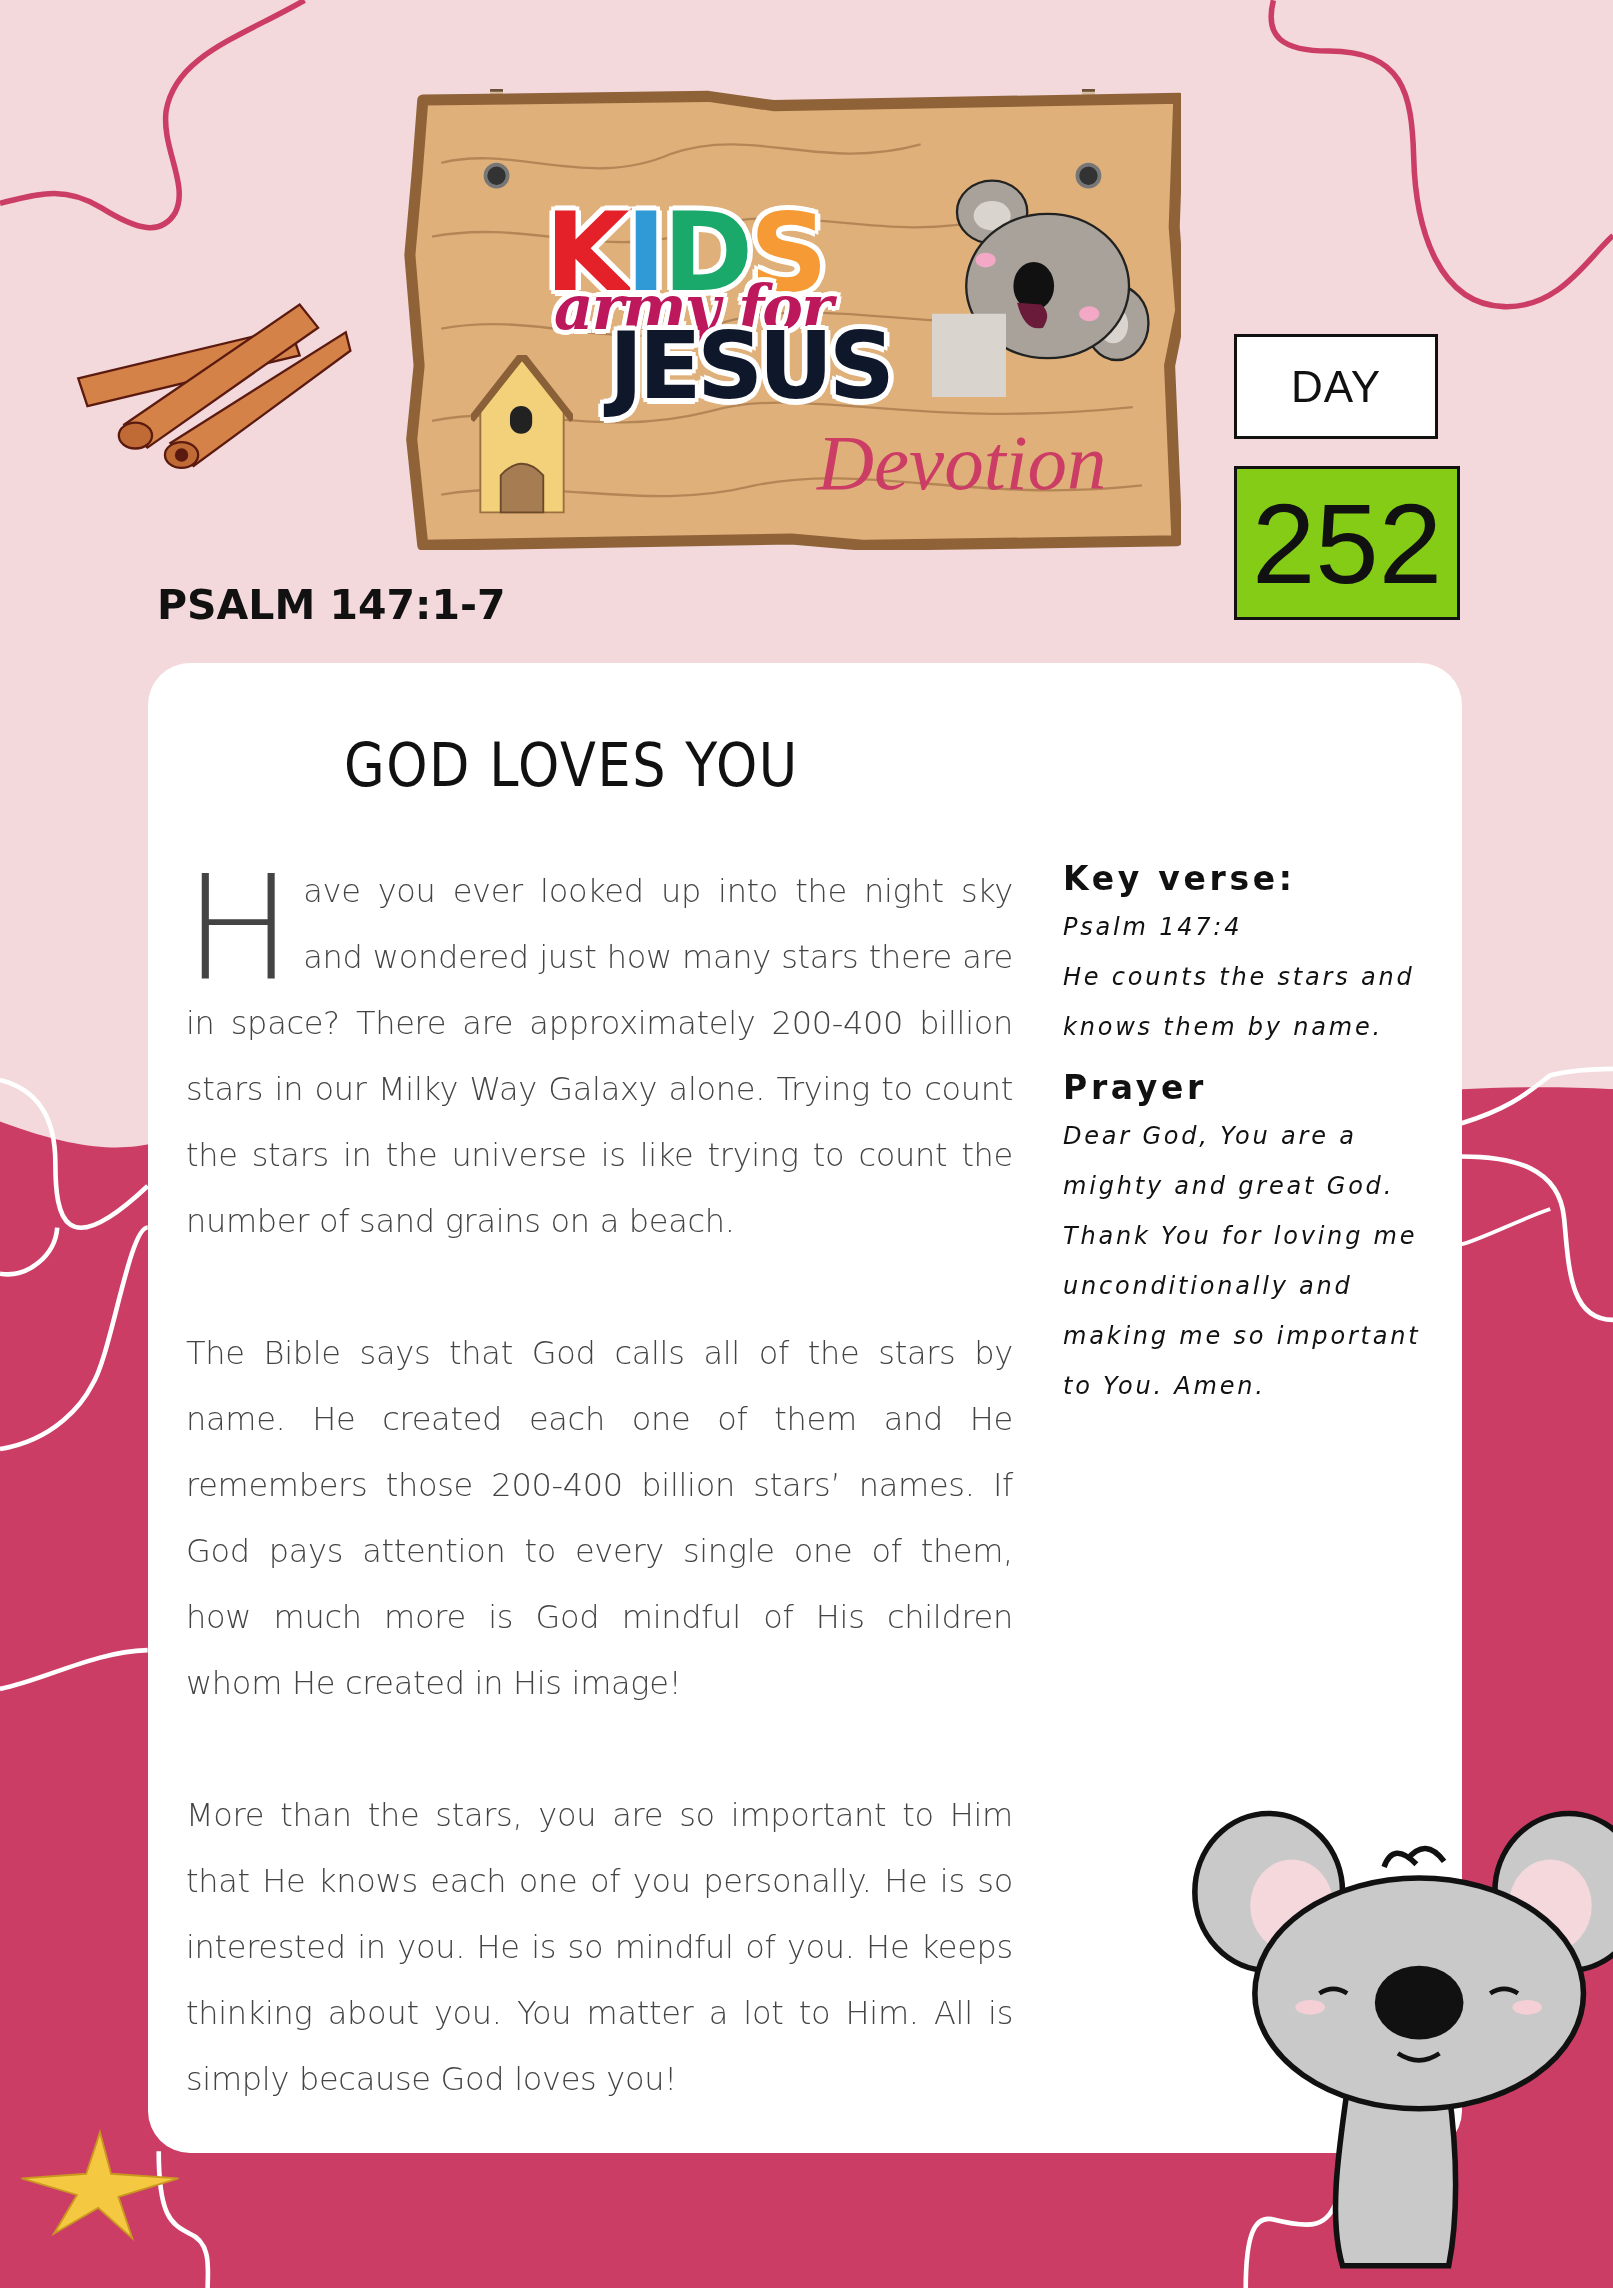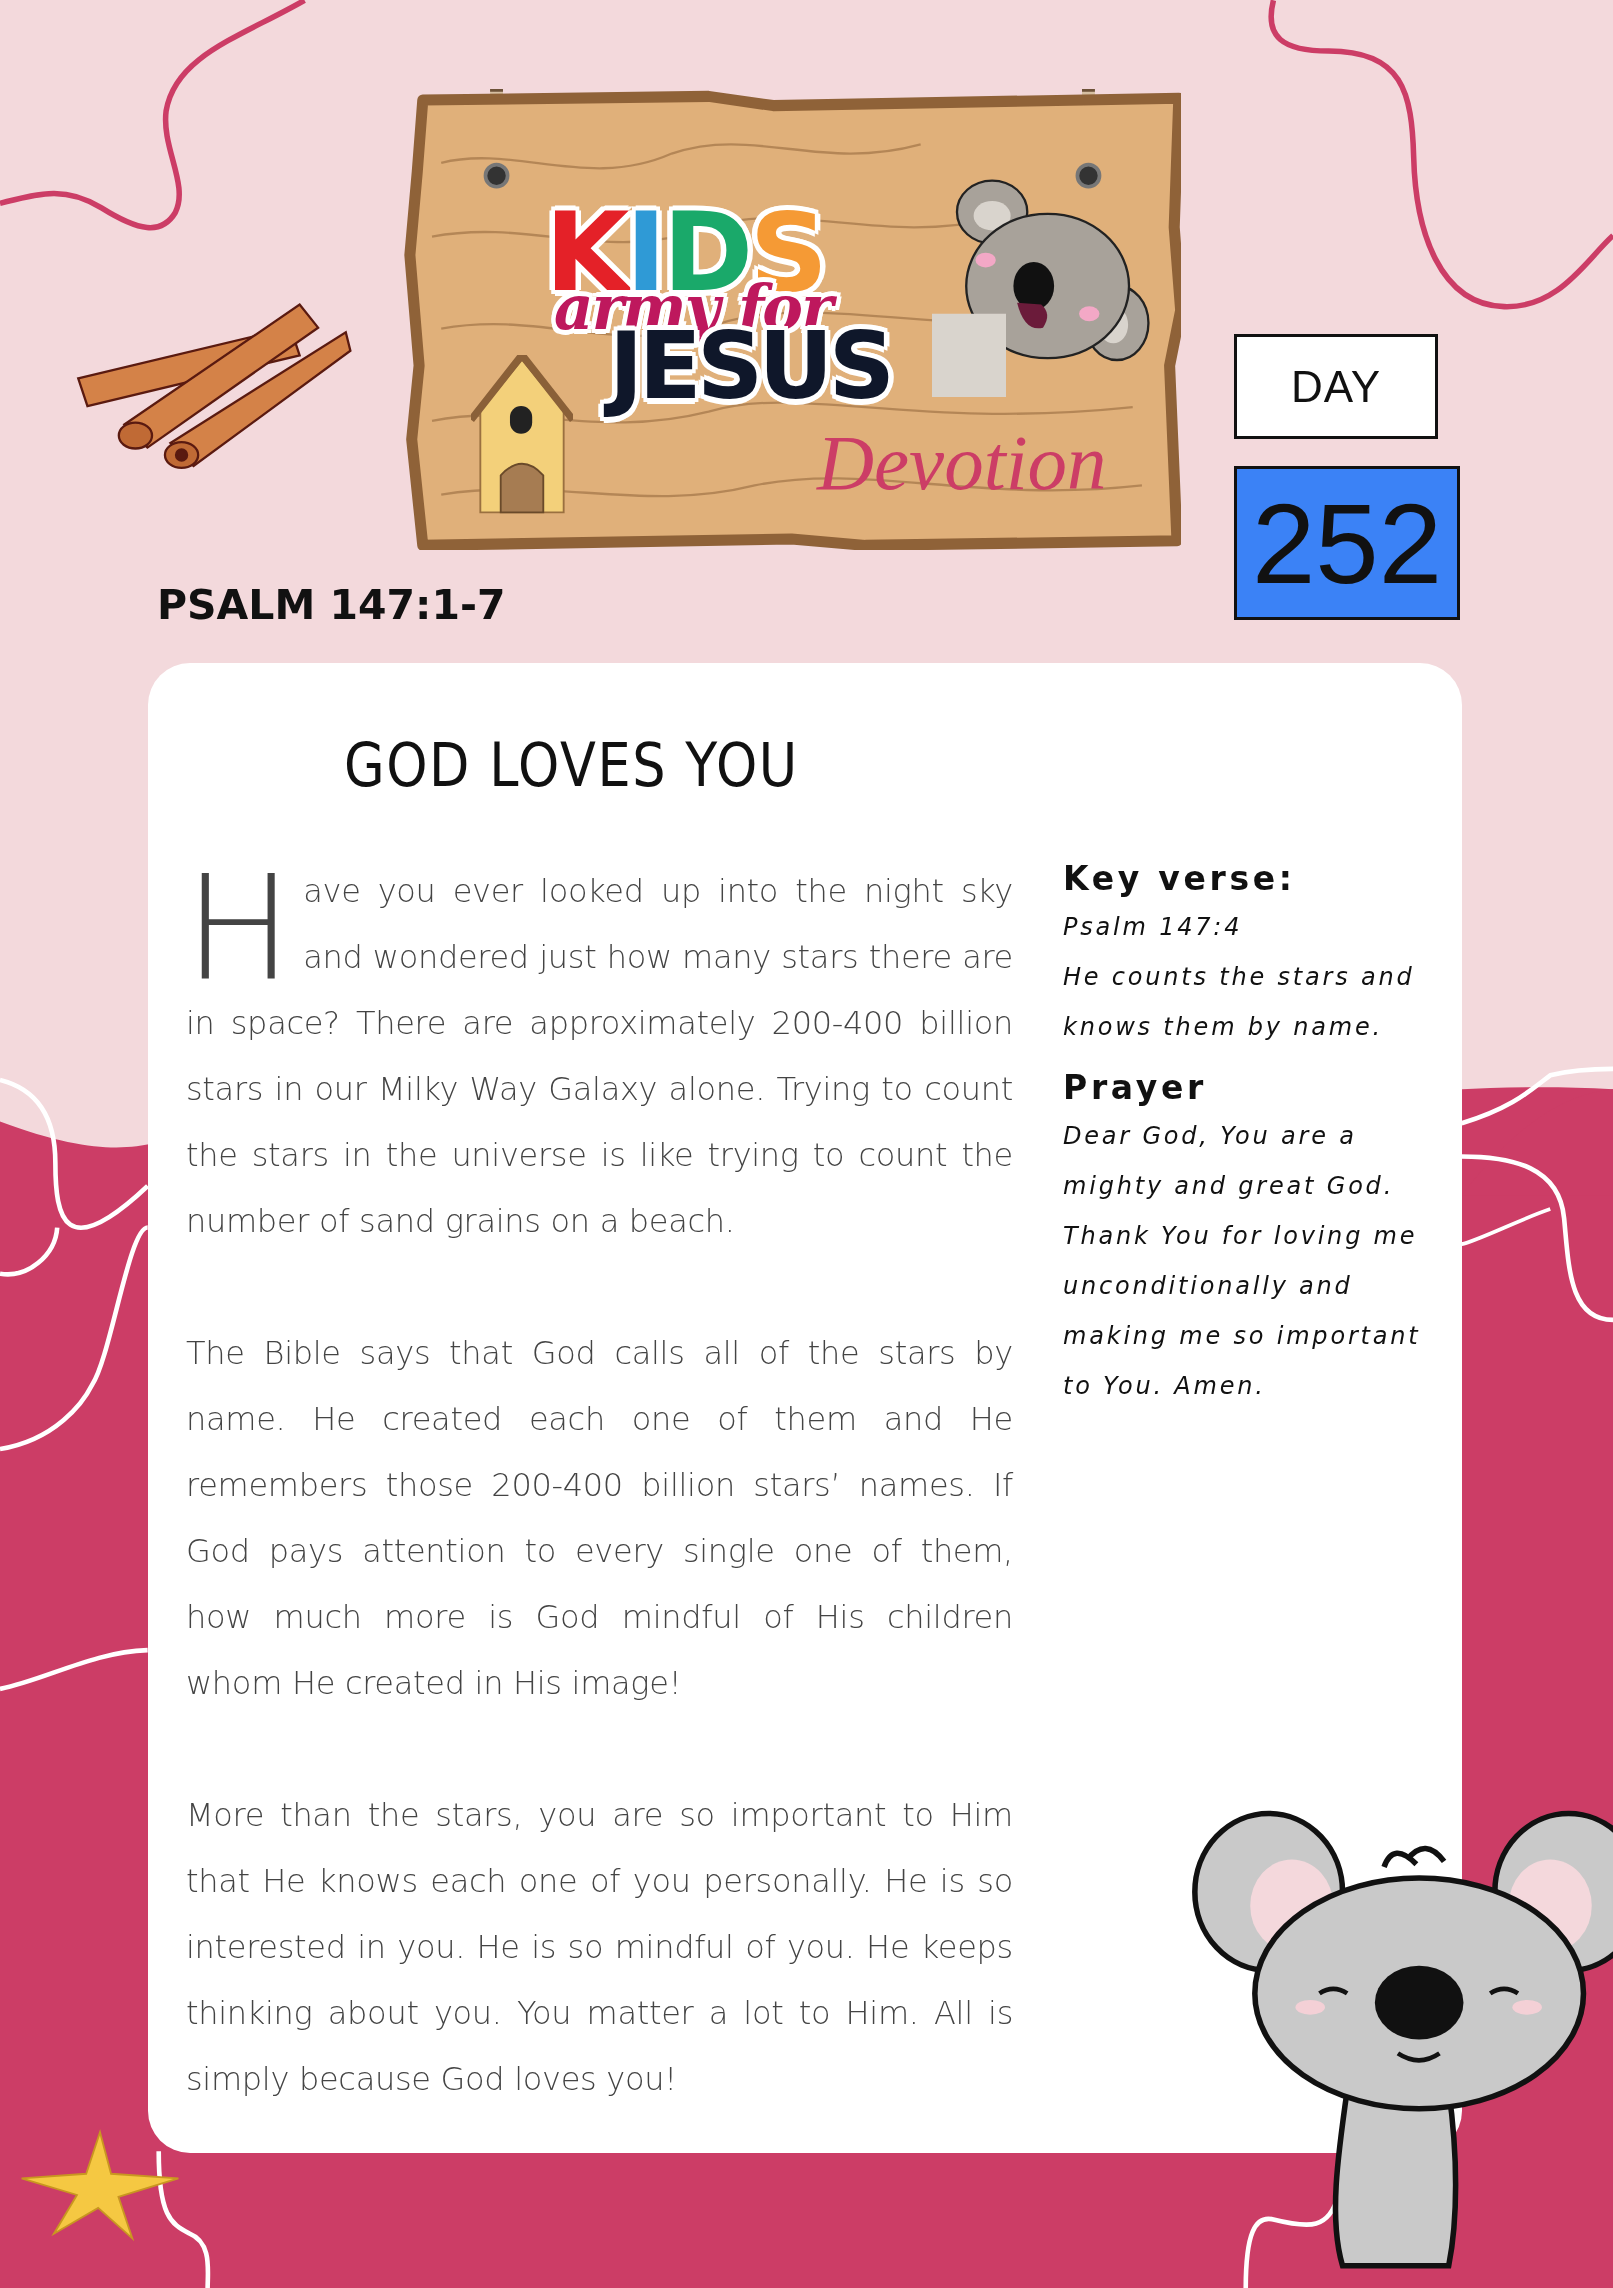--- a/index.html
+++ b/index.html
@@ -11,21 +11,21 @@
   
   .sign { position: absolute; left: 404px; top: 89px; width: 777px; height: 461px; }
   .logo-kids { position: absolute; left: 545px; top: 198px; font-family: "DejaVu Sans", sans-serif; font-weight: bold; font-size: 109px; letter-spacing: -3.7px; line-height: 1; text-align: right; }
   .logo-kids span { -webkit-text-stroke: 0; text-shadow: 0 0 0 #fff, 3.7px 3.7px 0 #fff, -3.7px -3.7px 0 #fff, 3.7px -3.7px 0 #fff, -3.7px 3.7px 0 #fff, 0 5.5px 0 #fff, 5.5px 0 0 #fff, -5.5px 0 0 #fff, 0 -5.5px 0 #fff; }
   .logo-army { position: absolute; left: 554px; top: 277px; font-family: "DejaVu Serif", serif; font-style: italic; font-weight: bold; font-size: 61px; color: #be185d; letter-spacing: -1.8px; line-height: 1; text-shadow: 3.7px 3.7px 0 #fff, -3.7px -3.7px 0 #fff, 3.7px -3.7px 0 #fff, -3.7px 3.7px 0 #fff, 0 4.6px 0 #fff, 4.6px 0 0 #fff, -4.6px 0 0 #fff, 0 -4.6px 0 #fff; }
   .logo-jesus { position: absolute; left: 609px; top: 321px; font-family: "DejaVu Sans", sans-serif; font-weight: bold; font-size: 92px; color: #0f172a; letter-spacing: -4.6px; line-height: 1; text-shadow: 3.7px 3.7px 0 #fff, -3.7px -3.7px 0 #fff, 3.7px -3.7px 0 #fff, -3.7px 3.7px 0 #fff, 0 5.5px 0 #fff, 5.5px 0 0 #fff, -5.5px 0 0 #fff, 0 -5.5px 0 #fff; }
   .logo-devotion { position: absolute; left: 817px; top: 423px; font-family: Liberation Serif, serif; font-style: italic; font-size: 79px; color: #cc3d66; line-height: 1; }
 
   
   .day-box { position: absolute; left: 1234px; top: 334px; width: 204px; height: 105px; background: #fff; border: 3.7px solid #111; display: flex; align-items: center; justify-content: center; font-family: "Liberation Sans", sans-serif; font-size: 44px; color: #111; letter-spacing: 0.9px; }
-  .day-num { position: absolute; left: 1234px; top: 466px; width: 226px; height: 154px; background: #3b82f6; border: 3.7px solid #111; display: flex; align-items: center; justify-content: center; font-family: "Liberation Sans", sans-serif; font-size: 114px; color: #111; }
+  .day-num { position: absolute; left: 1234px; top: 466px; width: 226px; height: 154px; background: #84cc16; border: 3.7px solid #111; display: flex; align-items: center; justify-content: center; font-family: "Liberation Sans", sans-serif; font-size: 114px; color: #111; }
 
   .scripture-ref { position: absolute; left: 157px; top: 581px; font-family: "DejaVu Sans", sans-serif; font-weight: bold; font-size: 41px; color: #111; letter-spacing: 0px; }
 
   
   .card { position: absolute; left: 148px; top: 663px; width: 1314px; height: 1490px; background: #fff; border-radius: 42px; }
   .card-title { position: absolute; left: 344px; top: 729px; font-family: "DejaVu Sans", sans-serif; font-size: 61px; color: #111; letter-spacing: 1.8px; font-weight: normal; transform: scaleX(0.86); transform-origin: left; }
 
   .body-col { position: absolute; left: 186px; top: 858px; width: 827px; font-family: "DejaVu Sans", sans-serif; font-size: 32px; line-height: 66px; color: #444; text-align: justify; font-weight: 300; letter-spacing: -0.3px; }
   .body-col p { margin-bottom: 66px; text-align-last: left; }
   .body-col p.first::first-letter { float: left; font-size: 144px; line-height: 111px; margin: 14.8px 11px 0 -1.8px; color: #444; font-weight: 200; }

